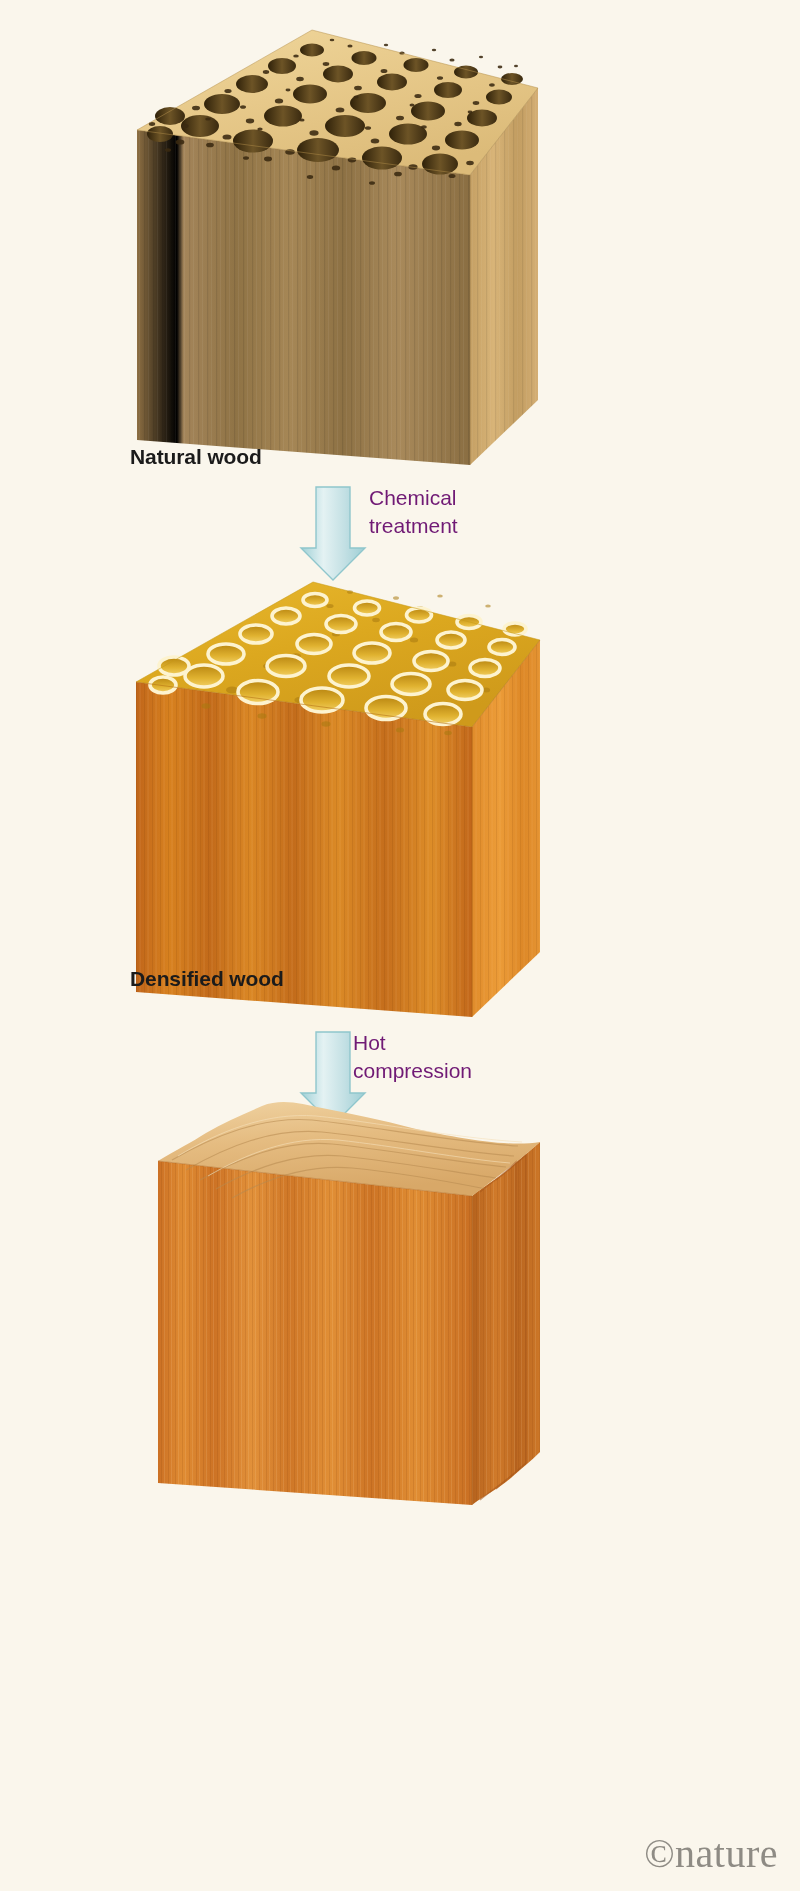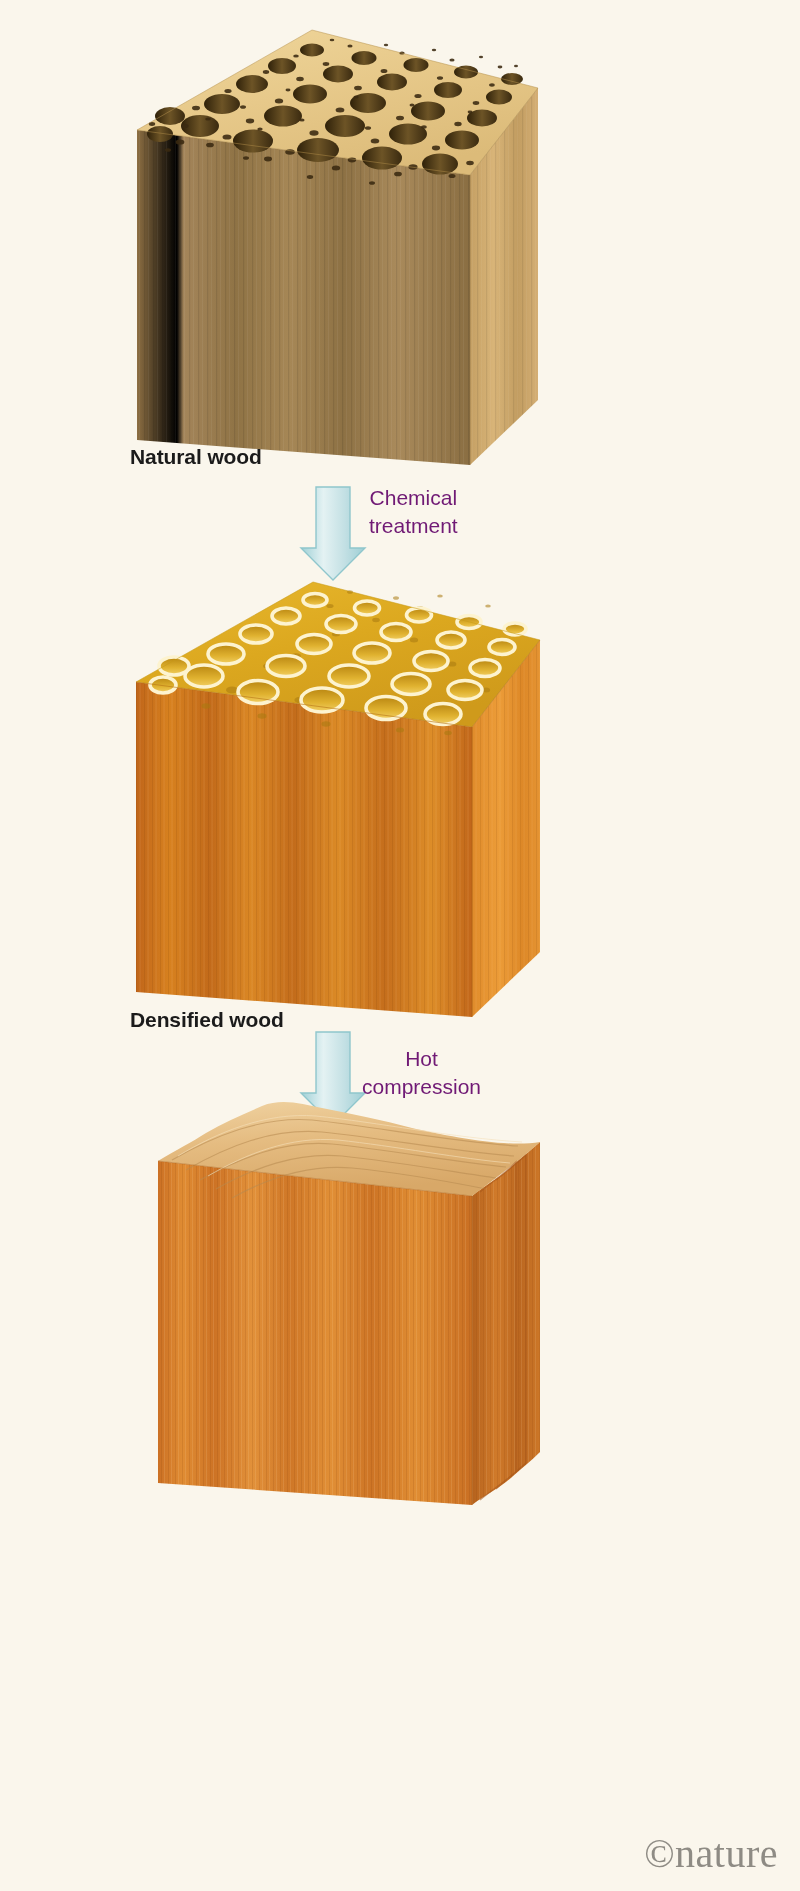--- a/index.html
+++ b/index.html
@@ -25,37 +25,36 @@
     display: block;
     width: 800px;
     height: 1891px;
   }
 
   
   .lbl {
     position: absolute;
     color: #1b1b1b;
     white-space: pre;
-    text-align: center;
   }
   .lbl-stage {
     font-weight: bold;
     font-size: 21px;
     letter-spacing: -0.1px;
   }
   .lbl-step {
     font-weight: normal;
     font-size: 21px;
     line-height: 28px;
     color: #701a75;
   }
   #label-natural-wood   { left: 130px; top: 445px; }
-  #label-densified-wood { left: 130px; top: 1008px; }
+  #label-densified-wood { left: 130px; top: 967px; }
   #label-chemical-treatment { left: 369px; top: 484px; }
-  #label-hot-compression    { left: 362px; top: 1029px; margin-top: 16px; }
+  #label-hot-compression    { left: 353px; top: 1029px; }
 
   
   #nature-logo {
     position: absolute;
     right: 22px;
     bottom: 14px;
     font-family: "Liberation Serif", serif;
     font-size: 40px;
     color: #8e8b84;
     letter-spacing: 0.5px;

